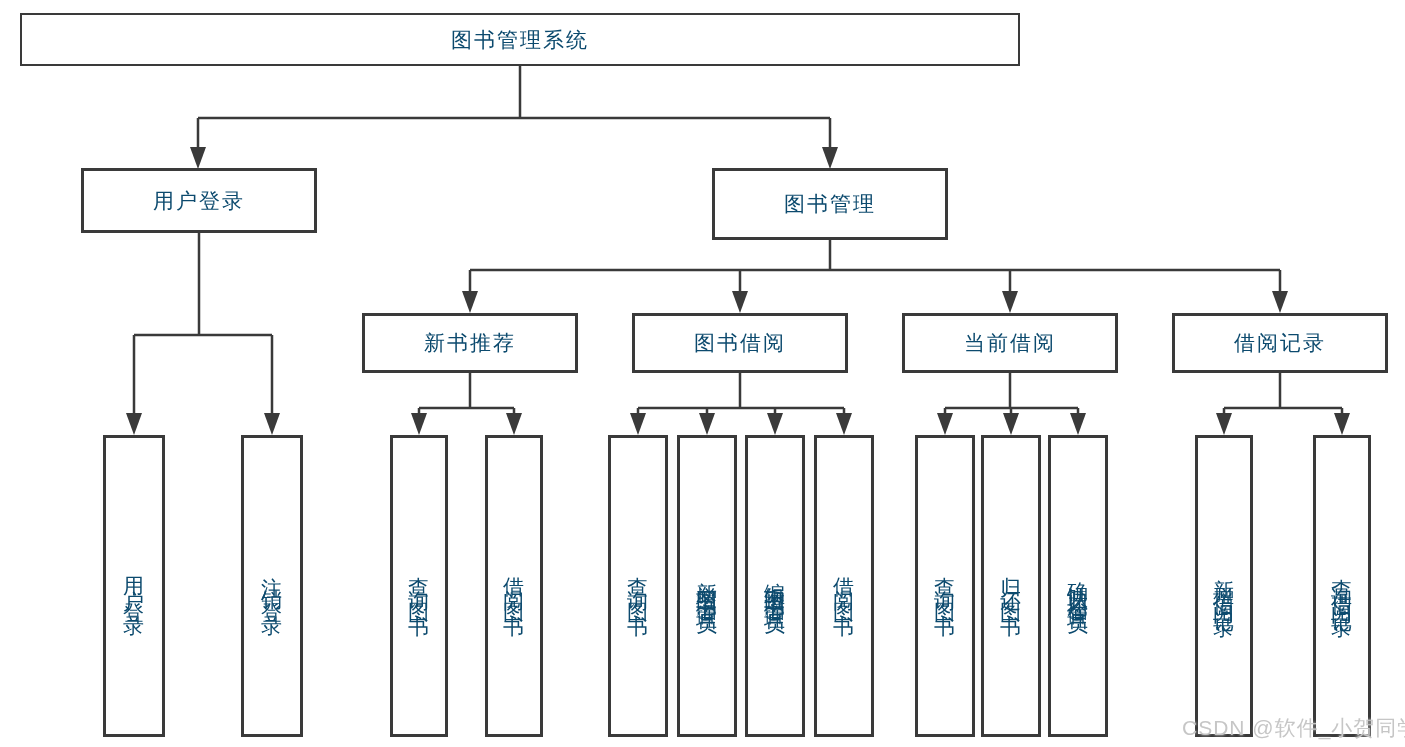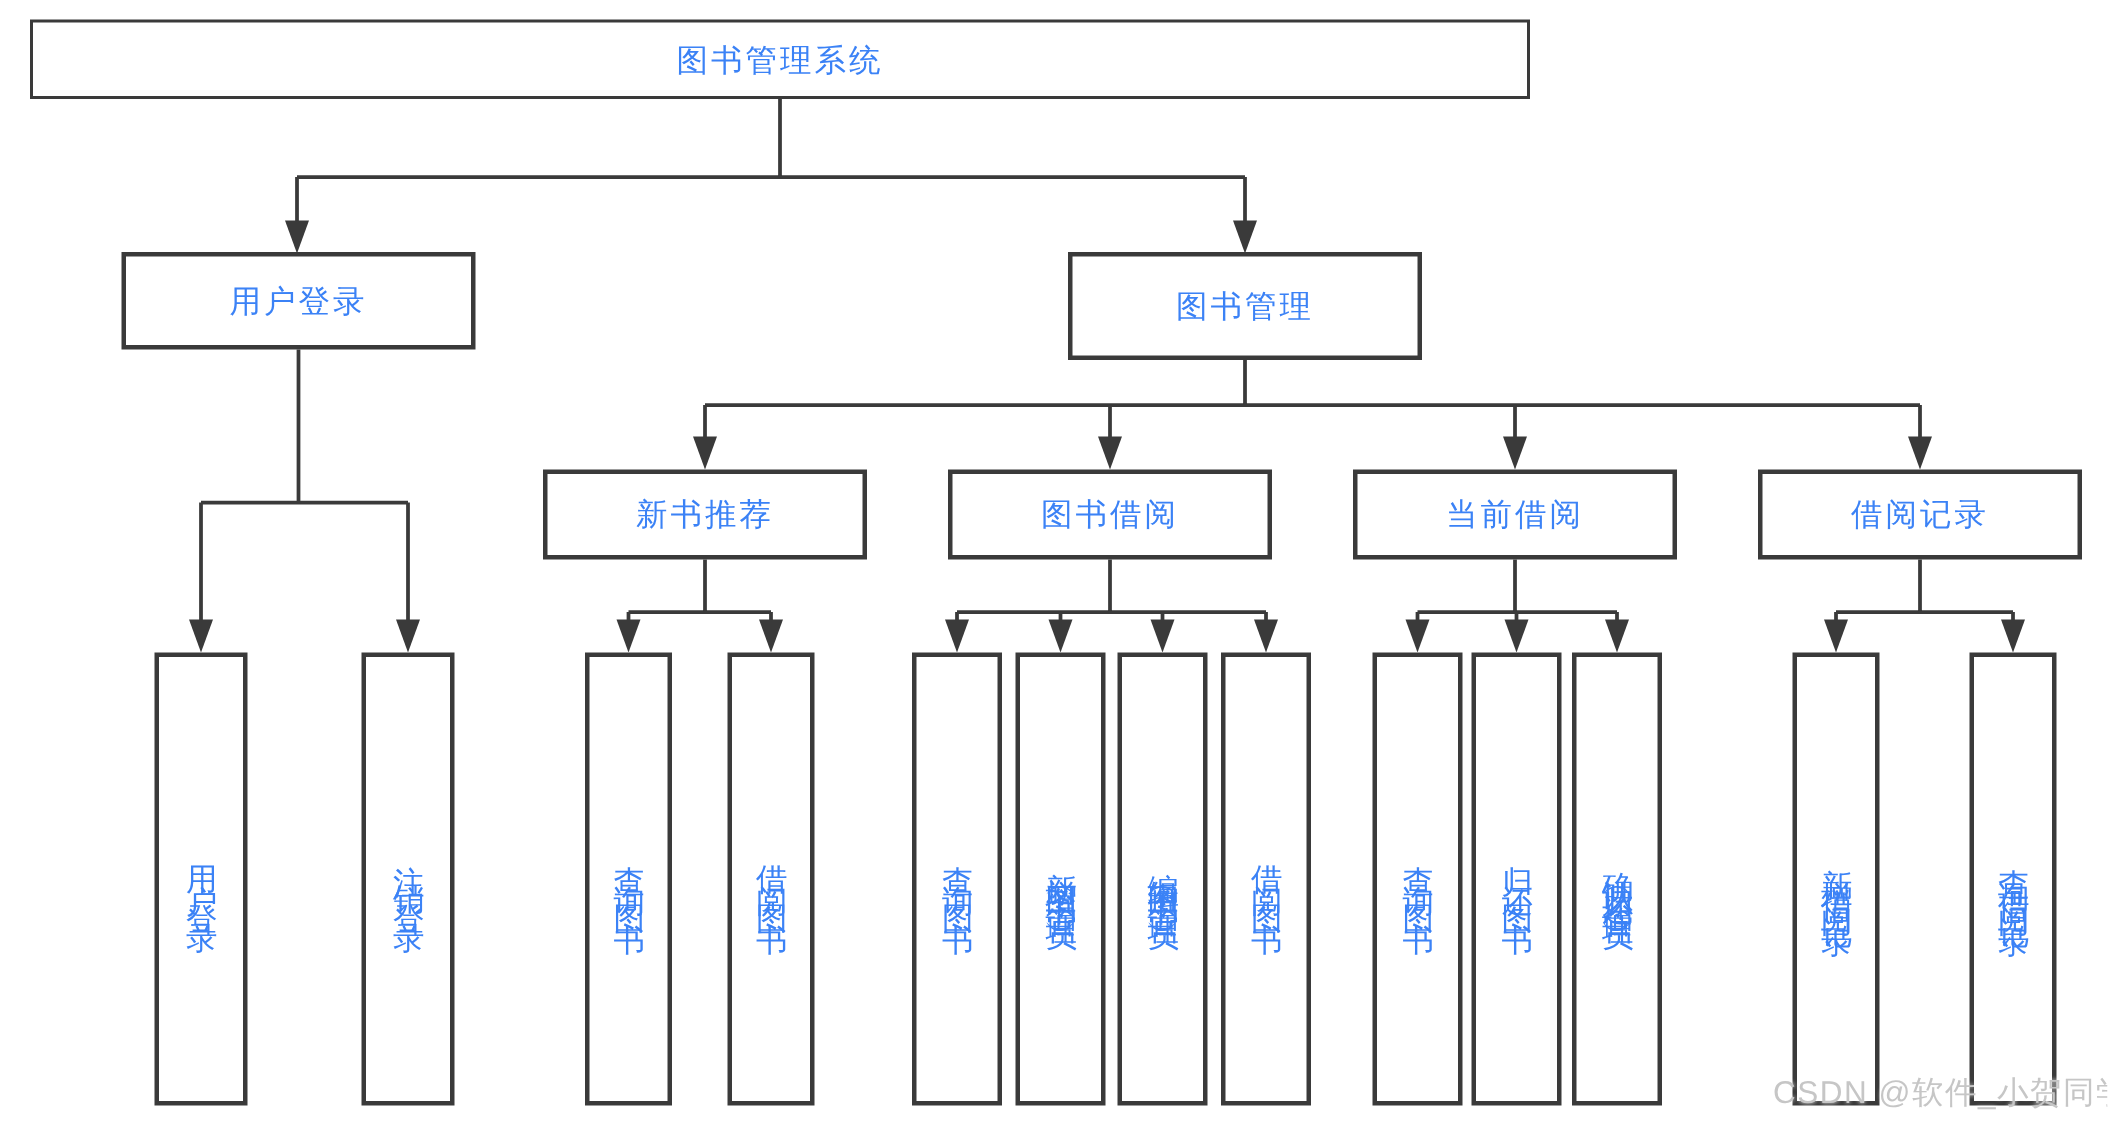--- a/index.html
+++ b/index.html
@@ -23,21 +23,21 @@
   }
   .hbox, .vbox {
     position: absolute;
     box-sizing: border-box;
     background: #ffffff;
     border: 3px solid #3a3a3a;
     z-index: 2;
     display: flex;
     align-items: center;
     justify-content: center;
-    color: #3b82f6;
+    color: #0c4a6e;
   }
   .hbox {
     font-size: 21px;
     letter-spacing: 2px;
   }
   .hbox.root {
     border-width: 2px;
   }
   .vbox .vt {
     writing-mode: vertical-rl;

